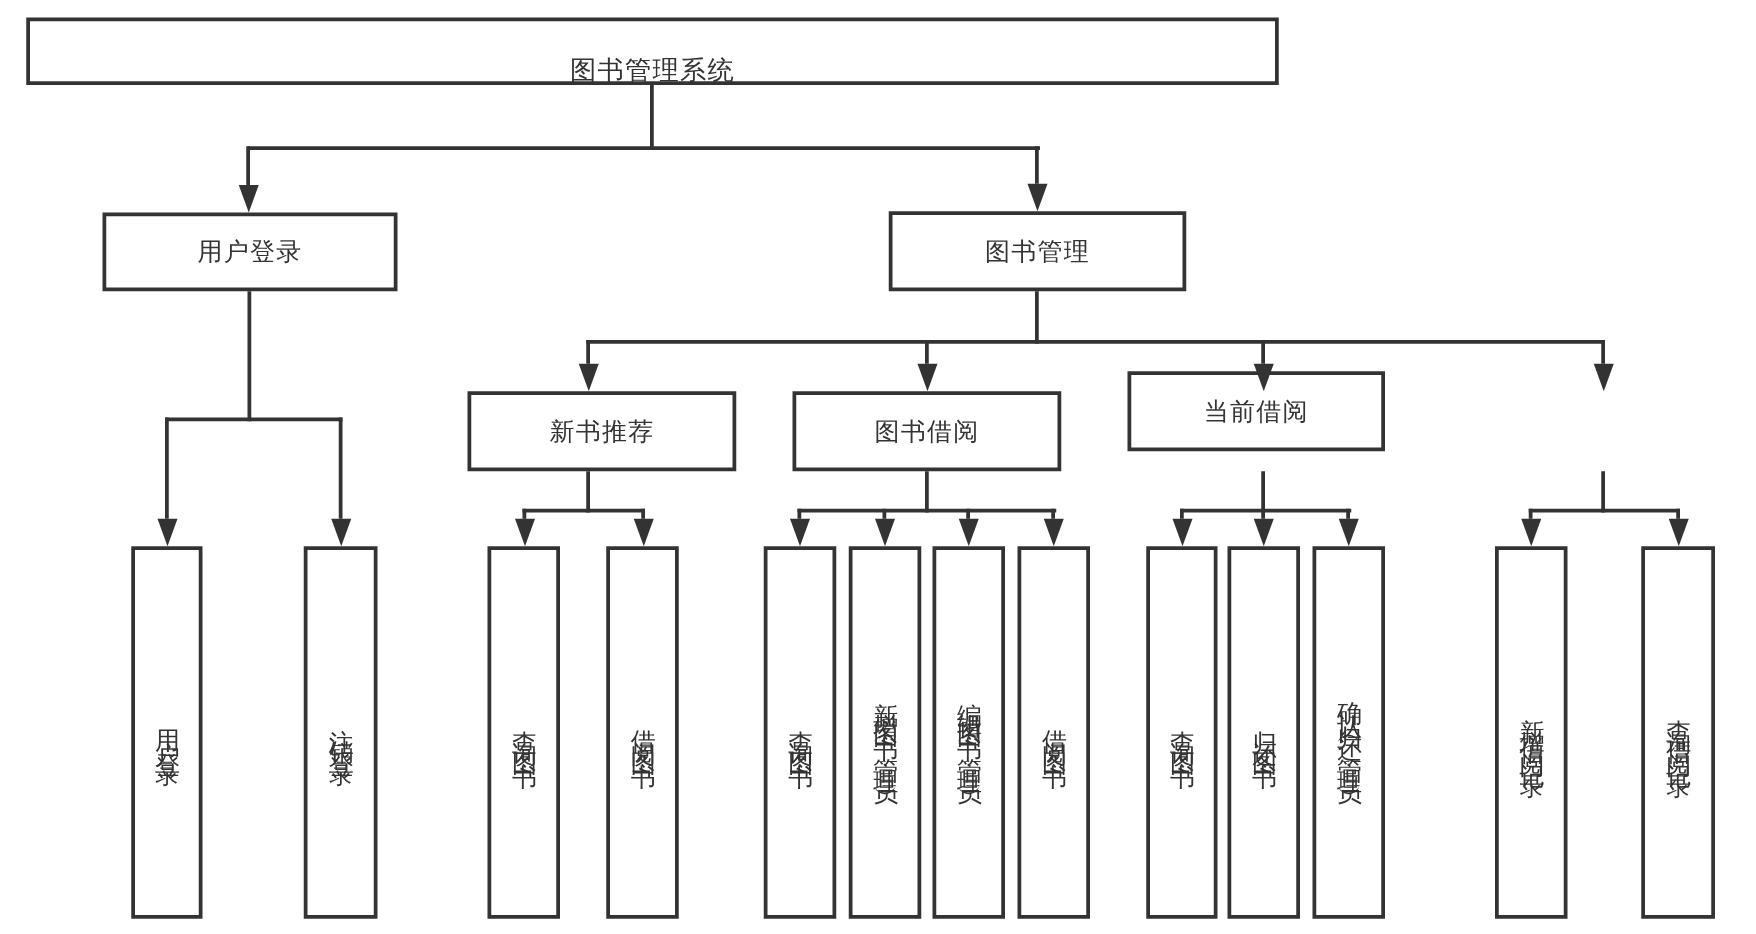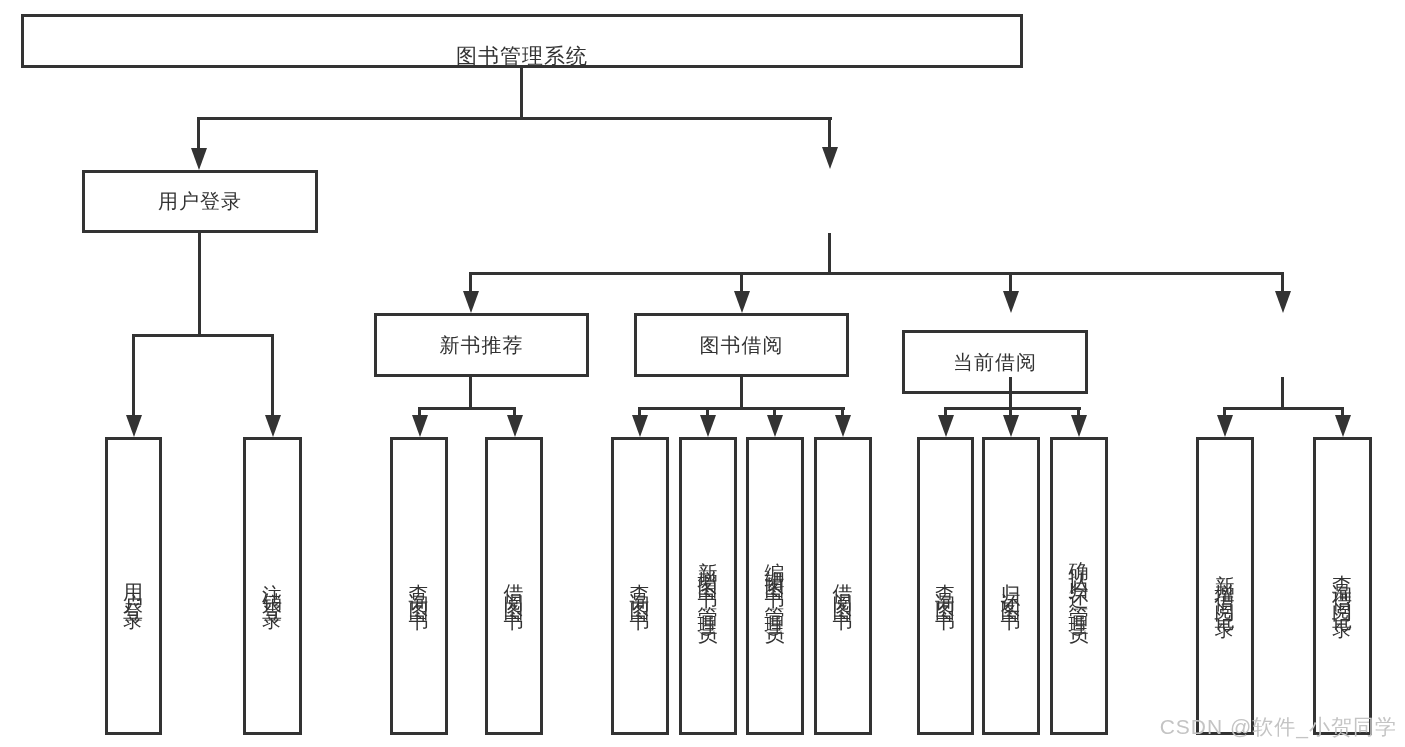--- a/index.html
+++ b/index.html
@@ -81,30 +81,33 @@
 <div class="canvas">
 
   <div class="box hbox root" style="left:21px; top:14px; width:1002px; height:54px">
     <span class="lbl">图书管理系统</span>
   </div>
 
   <div class="box hbox" style="left:82px; top:170px; width:236px; height:63px">
     <span class="lbl">用户登录</span>
   </div>
 
+  <div class="box hbox" style="left:711px; top:169px; width:238px; height:64px">
+    <span class="lbl">图书管理</span>
+  </div>
 
   <div class="box hbox" style="left:374px; top:313px; width:215px; height:64px">
     <span class="lbl">新书推荐</span>
   </div>
 
   <div class="box hbox" style="left:634px; top:313px; width:215px; height:64px">
     <span class="lbl">图书借阅</span>
   </div>
 
-  <div class="box hbox" style="left:902px; top:330px; width:186px; height:64px">
+  <div class="box hbox" style="left:902px; top:297px; width:206px; height:64px">
     <span class="lbl">当前借阅</span>
   </div>
 
 
   <div class="box vbox" style="left:105px; top:437px; width:57px; height:298px">
     <span class="lbl">用户登录</span>
   </div>
 
   <div class="box vbox" style="left:243px; top:437px; width:59px; height:298px">
     <span class="lbl">注销登录</span>
@@ -187,15 +190,14 @@
   <div class="hl" style="left:944px; top:407px; width:137px"></div>
   <div class="arr" style="left:944px; top:407px; height:8px"></div>
   <div class="arr" style="left:1009px; top:407px; height:8px"></div>
   <div class="arr" style="left:1077px; top:407px; height:8px"></div>
 
   <div class="vl" style="left:1281px; top:377px; height:33px"></div>
   <div class="hl" style="left:1223px; top:407px; width:121px"></div>
   <div class="arr" style="left:1223px; top:407px; height:8px"></div>
   <div class="arr" style="left:1341px; top:407px; height:8px"></div>
 
-  <div class="watermark">CSDN @软件_小贺同学</div>
 
 </div>
 
 </body></html>

